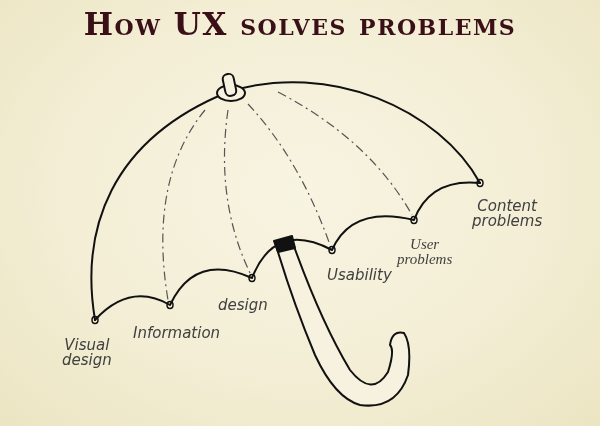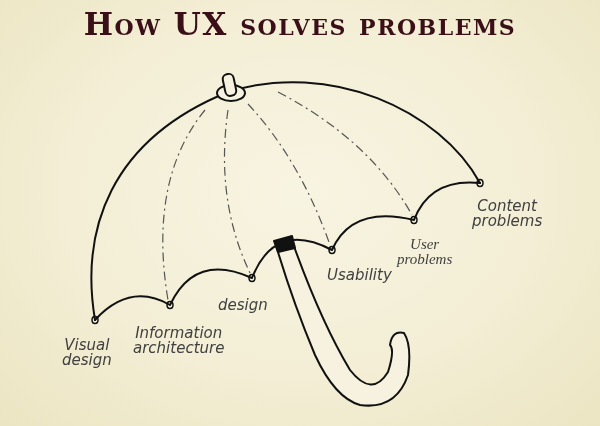--- a/index.html
+++ b/index.html
@@ -58,21 +58,20 @@
     <path fill="#111" d="M274,241 L292,236 L295,248 L278,252 Z"></path>
   </g>
 </svg>
 
 <div class="label" style="left:62px; top:338px;">
   <span>Visual</span>
   <span>design</span>
 </div>
 <div class="label" style="left:133px; top:326px;">
   <span>Information</span>
-  <span>architecture</span>
 </div>
 <div class="label" style="left:218px; top:298px;">
   <span>design</span>
 </div>
 <div class="label" style="left:327px; top:268px;">
   <span>Usability</span>
 </div>
 <div class="label" style="left:397px; top:237px;font-family:Liberation Serif, serif;">
   <span>User</span>
   <span>problems</span>

